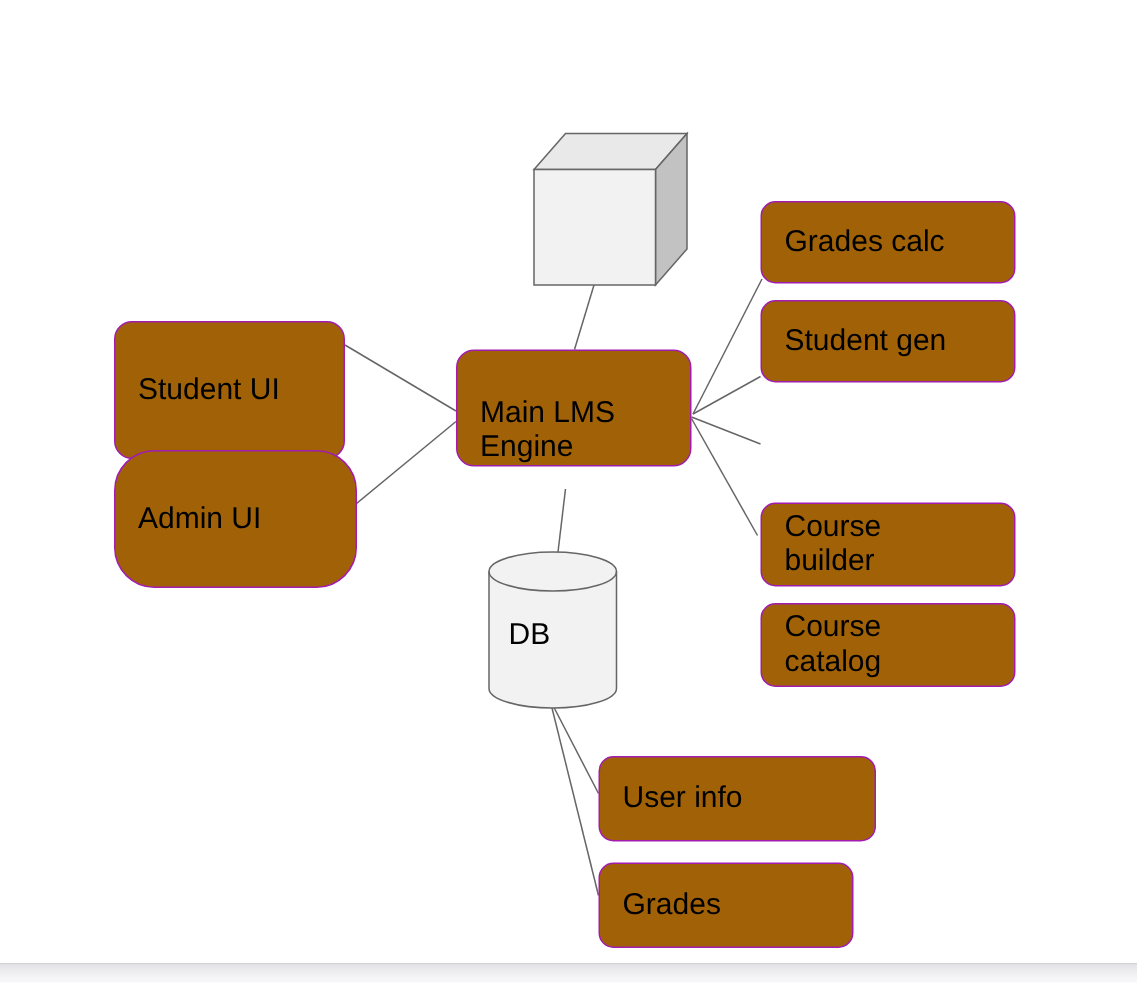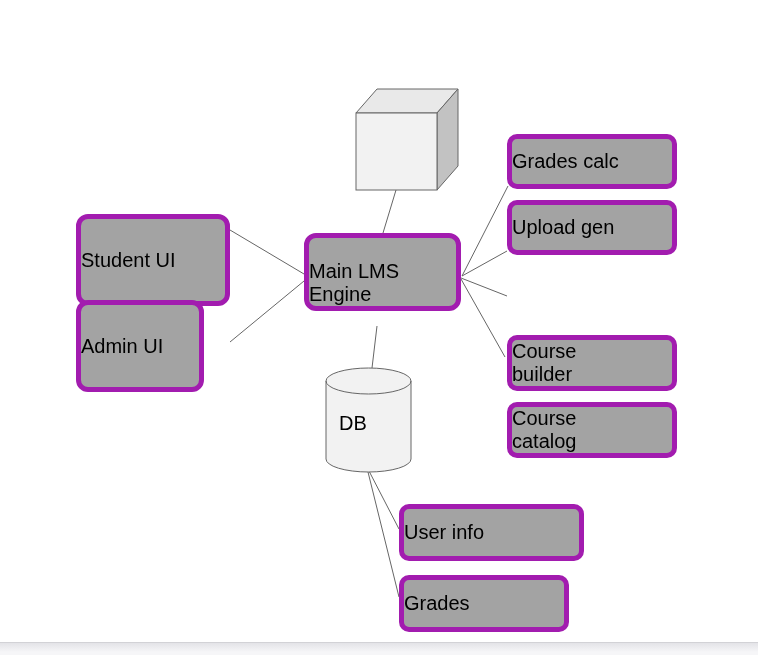--- a/index.html
+++ b/index.html
@@ -13,25 +13,26 @@
     color: #000;
   }
   .connector-layer {
     position: absolute;
     left: 0; top: 0;
     width: 758px; height: 655px;
   }
   .node {
     position: absolute;
     box-sizing: border-box;
-    background: #a3a3a3;
-    border: 5px solid #a21caf;
+    background: #a16207;
+    border: 1px solid #a21caf;
     border-radius: 12px;
     display: flex;
     align-items: center;
+    padding-left: 15px;
     font-size: 20px;
     line-height: 23px;
   }
   .node.small { border-radius: 10px; }
   .lbl { white-space: pre-line; }
   .shape-label {
     position: absolute;
     box-sizing: border-box;
     display: flex;
     align-items: center;
@@ -78,35 +79,35 @@
   </svg>
 
   <div class="shape-label" style="left:326px; top:379px; width:95px; height:88px;">
     <span class="lbl">DB</span>
   </div>
 
   <div class="node" style="left:76px; top:182px; width:154px; height:92px;margin-top:32px;">
     <span class="lbl">Student UI</span>
   </div>
 
-  <div class="node" style="left:76px; top:300px; width:128px; height:92px;">
+  <div class="node" style="left:76px; top:300px; width:162px; height:92px;border-radius:27px;">
     <span class="lbl">Admin UI</span>
   </div>
 
   <div class="node" style="left:304px; top:233px; width:157px; height:78px;align-items:flex-end;">
     <span class="lbl">Main LMS
 Engine</span>
   </div>
 
   <div class="node small" style="left:507px; top:134px; width:170px; height:55px;">
     <span class="lbl">Grades calc</span>
   </div>
 
   <div class="node small" style="left:507px; top:200px; width:170px; height:55px;">
-    <span class="lbl">Upload gen</span>
+    <span class="lbl">Student gen</span>
   </div>
 
 
   <div class="node small" style="left:507px; top:335px; width:170px; height:56px;">
     <span class="lbl">Course
 builder</span>
   </div>
 
   <div class="node small" style="left:507px; top:402px; width:170px; height:56px;">
     <span class="lbl">Course

